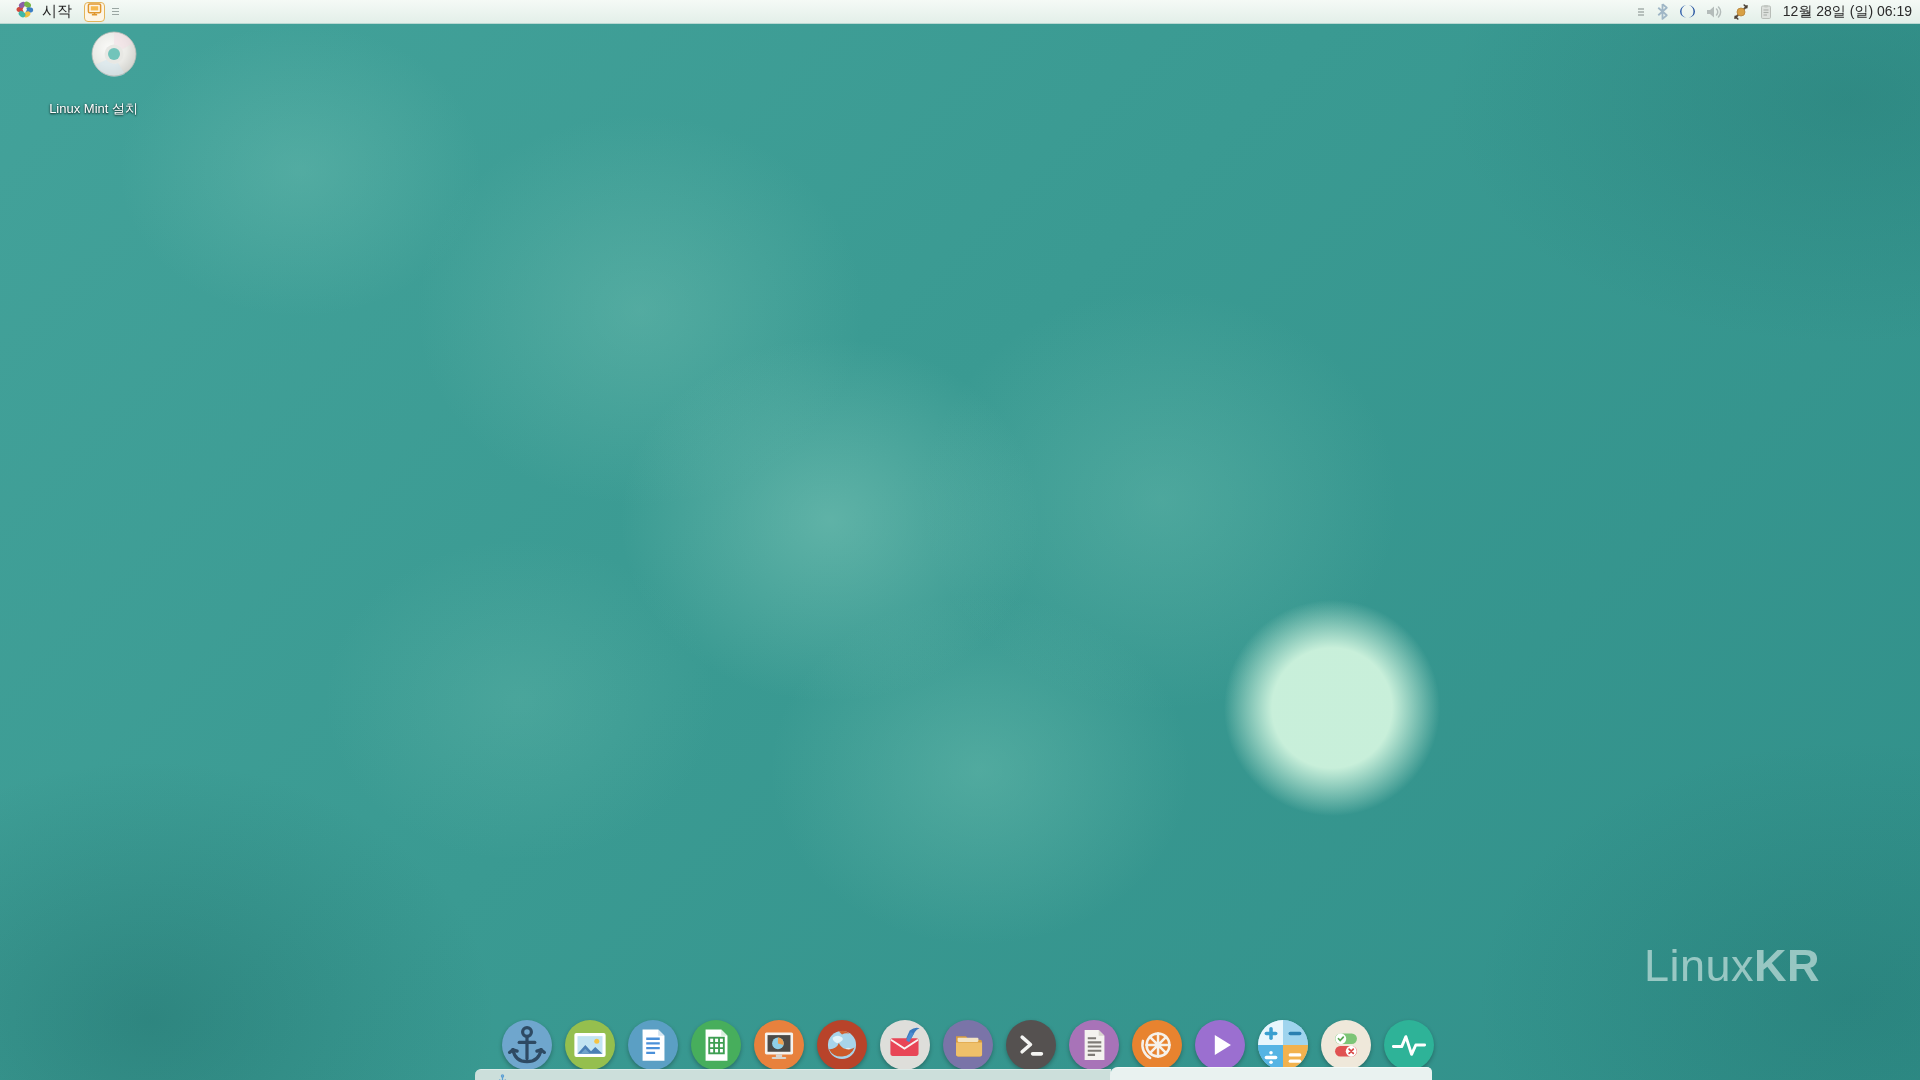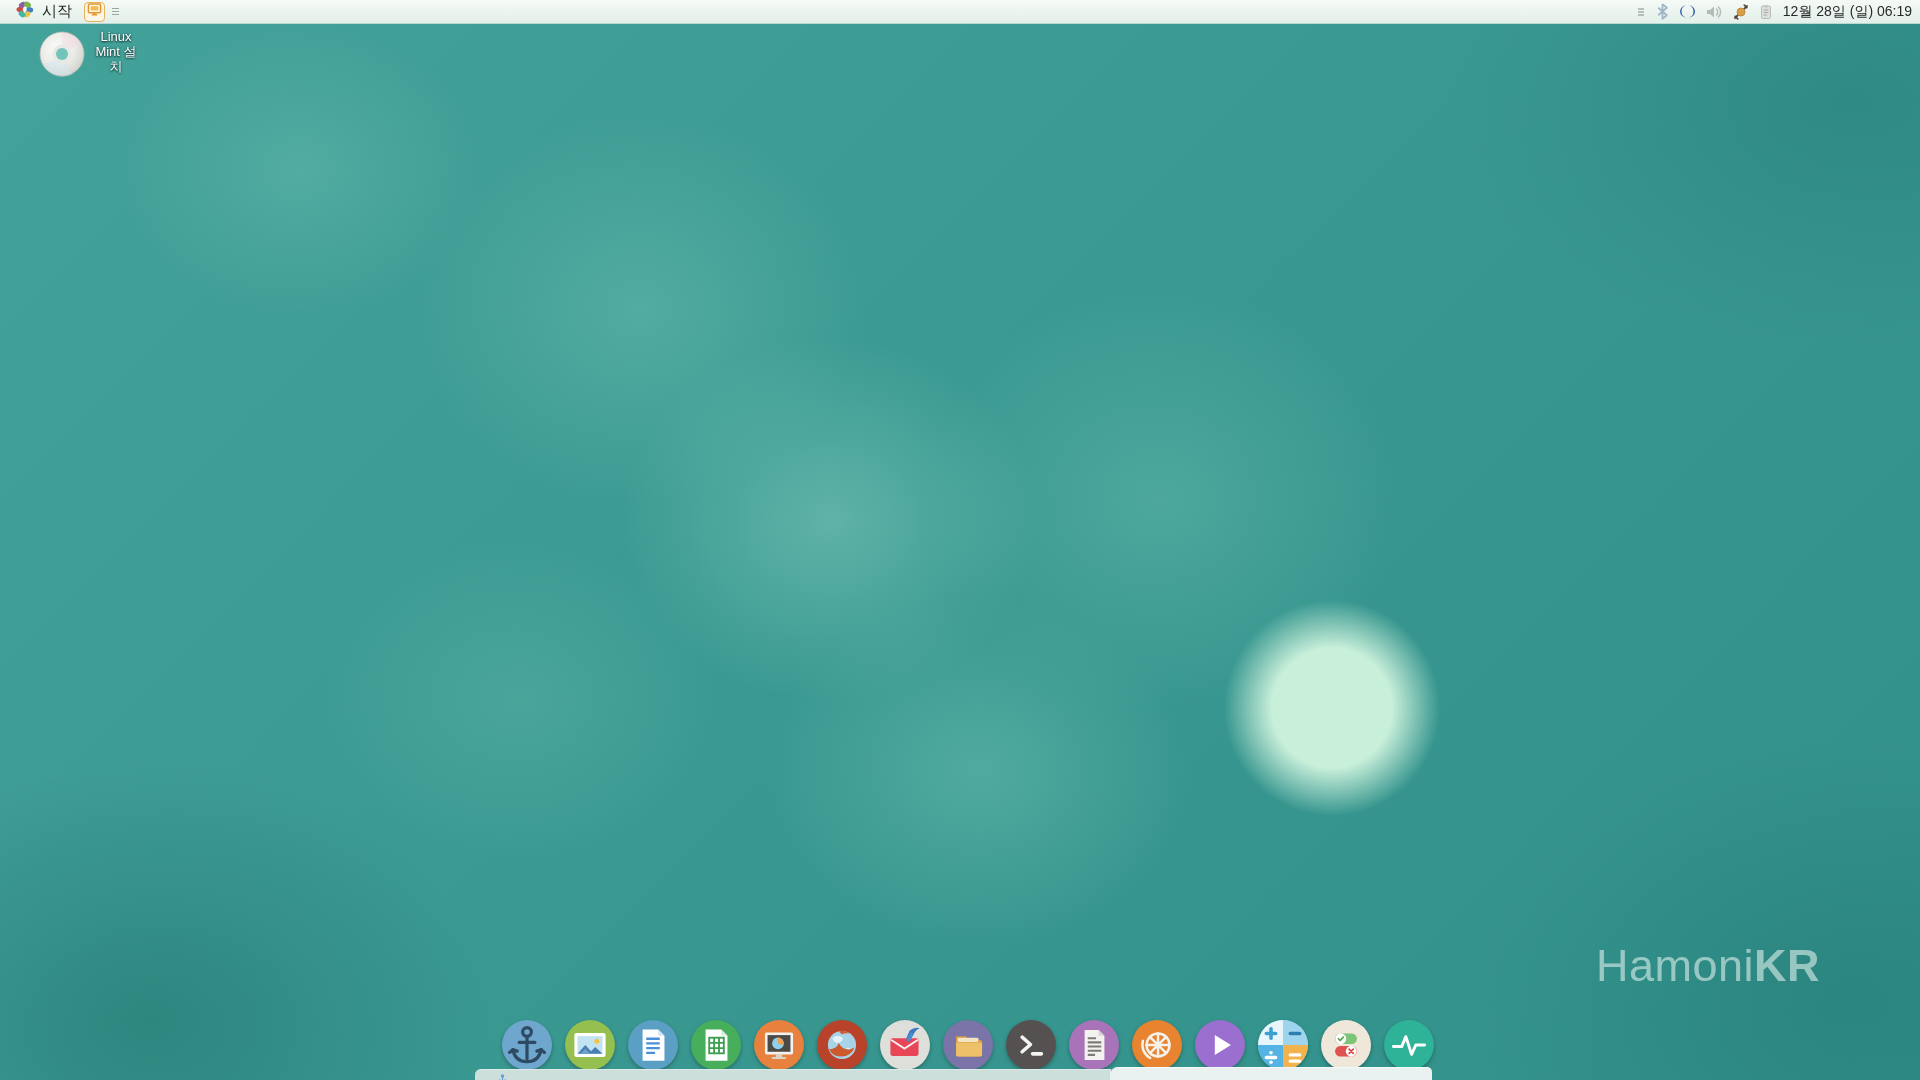--- a/index.html
+++ b/index.html
@@ -51,21 +51,21 @@
   .mini-grip { margin-left: 7px; display: flex; flex-direction: column; gap: 2px; }
   .mini-grip i { display: block; width: 7px; height: 1px; background: #9aa6a2; }
 
   .tray { display: flex; align-items: center; gap: 9px; margin-right: 10px; }
   .tray svg { display: block; }
   .clock { font-size: 14px; color: #2a2a2a; padding-right: 2px; white-space: nowrap; }
 
   
   .desktop-icon {
     position: absolute; left: 38px; top: 30px; width: 100px;
-    display: flex; flex-direction: row; align-items: flex-start; gap: 8px;
+    display: flex; flex-direction: column; align-items: flex-end; gap: 20px;
   }
   .desktop-icon-label {
     font-size: 13px; color: #ffffff; text-align: center;
     text-shadow: 0 1px 2px rgba(0,0,0,0.75), 0 0 3px rgba(0,0,0,0.4);
     line-height: 1.15;
   }
 
   
   .dock {
     position: absolute; left: 502px; top: 1020px;
@@ -240,21 +240,21 @@
 
     <symbol id="g-pulse" viewBox="0 0 48 48">
       <polyline points="9,25.5 17,25.5 21,16 26.5,33 30.5,24 39,24" fill="none" stroke="#ffffff" stroke-width="2.8" stroke-linejoin="round" stroke-linecap="round"></polyline>
     </symbol>
   </defs>
 </svg>
 
 <div class="wallpaper"></div>
 
 <div class="watermark">
-  <span class="wm-regular">Hamoni</span><span class="wm-bold">KR</span>
+  <span class="wm-regular">Linux</span><span class="wm-bold">KR</span>
 </div>
 
 <div class="panel">
   <div class="panel-left">
     <div class="start-button">
       <span>
         <svg width="21" height="21" viewBox="0 0 24 24">
           <g>
             <ellipse cx="7.5" cy="12" rx="4.6" ry="3.2" fill="#d04a3e"></ellipse>
             <ellipse cx="9.5" cy="6.8" rx="4.2" ry="3" fill="#8a5fa8" transform="rotate(-35 9.5 6.8)"></ellipse>

